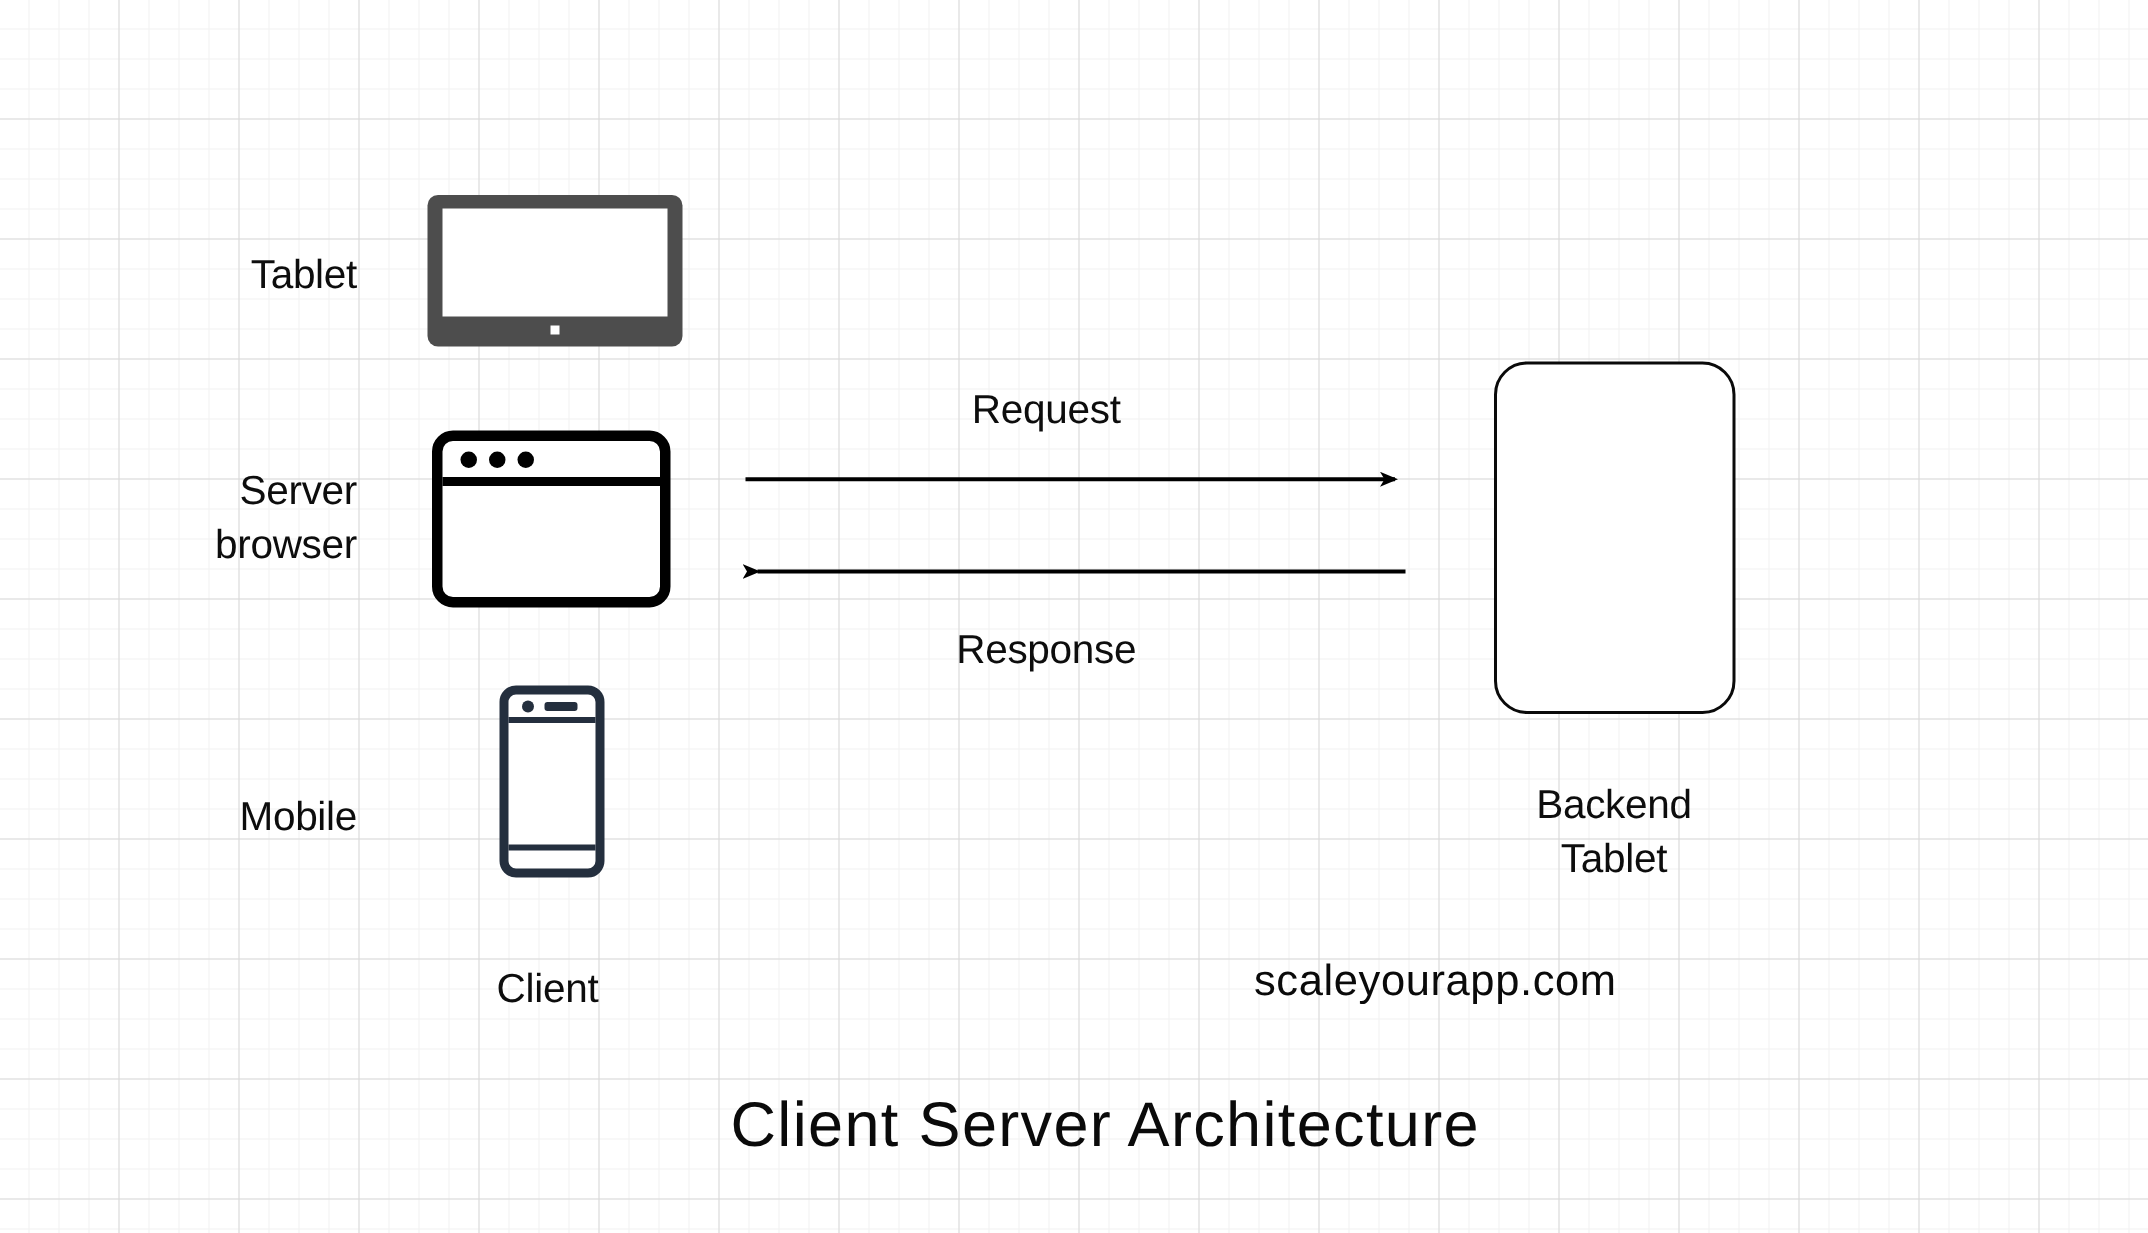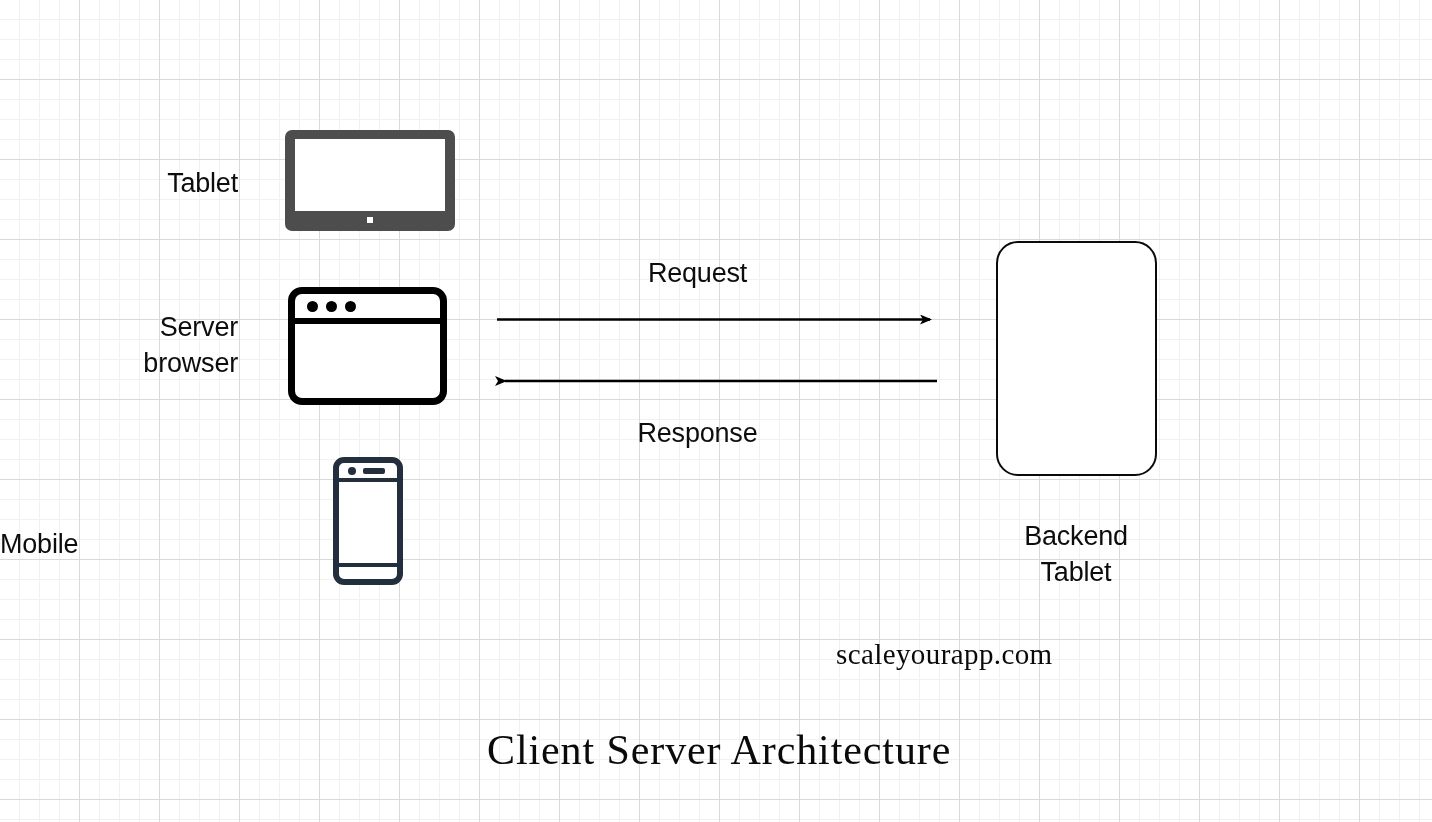--- a/index.html
+++ b/index.html
@@ -53,21 +53,21 @@
     top: 309px;
     width: 238px;
     text-align: right;
     font-size: 27px;
     line-height: 36px;
   }
   .lbl-mobile {
     left: 0px;
     top: 526px;
     width: 238px;
-    text-align: left;
+    text-align: right;
     font-size: 27px;
   }
   .lbl-client {
     left: 250px;
     top: 641px;
     width: 230px;
     text-align: center;
     font-size: 27px;
   }
   .lbl-server {
@@ -90,21 +90,21 @@
     top: 415px;
     width: 305px;
     text-align: center;
     font-size: 27px;
   }
 
   
   .hand {
     position: absolute;
     color: #0a0a0a;
-    font-family: Liberation Serif, serif;
+    font-family: Liberation Sans, sans-serif;
     font-weight: 400;
     white-space: pre;
   }
   .lbl-watermark {
     left: 836px;
     top: 638px;
     font-size: 29px;
     letter-spacing: 0.4px;
   }
   .lbl-title {
@@ -278,20 +278,21 @@
   <div class="label lbl-mobile">Mobile</div>
 
   <div class="mobile">
     <div class="mobile-top">
       <div class="mobile-cam"></div>
       <div class="mobile-speaker"></div>
     </div>
     <div class="mobile-bottom"></div>
   </div>
 
+  <div class="label lbl-client">Client</div>
 
   <svg class="arrows" viewBox="0 0 1432 822" width="1432" height="822">
     <defs>
       <marker id="ah-right" markerWidth="12" markerHeight="12" refX="10" refY="5" orient="auto" markerUnits="userSpaceOnUse">
         <path d="M0,0 L12,5 L0,10 L3,5 Z" fill="#000000"></path>
       </marker>
       <marker id="ah-left" markerWidth="12" markerHeight="12" refX="2" refY="5" orient="auto" markerUnits="userSpaceOnUse">
         <path d="M12,0 L0,5 L12,10 L9,5 Z" fill="#000000"></path>
       </marker>
     </defs>

